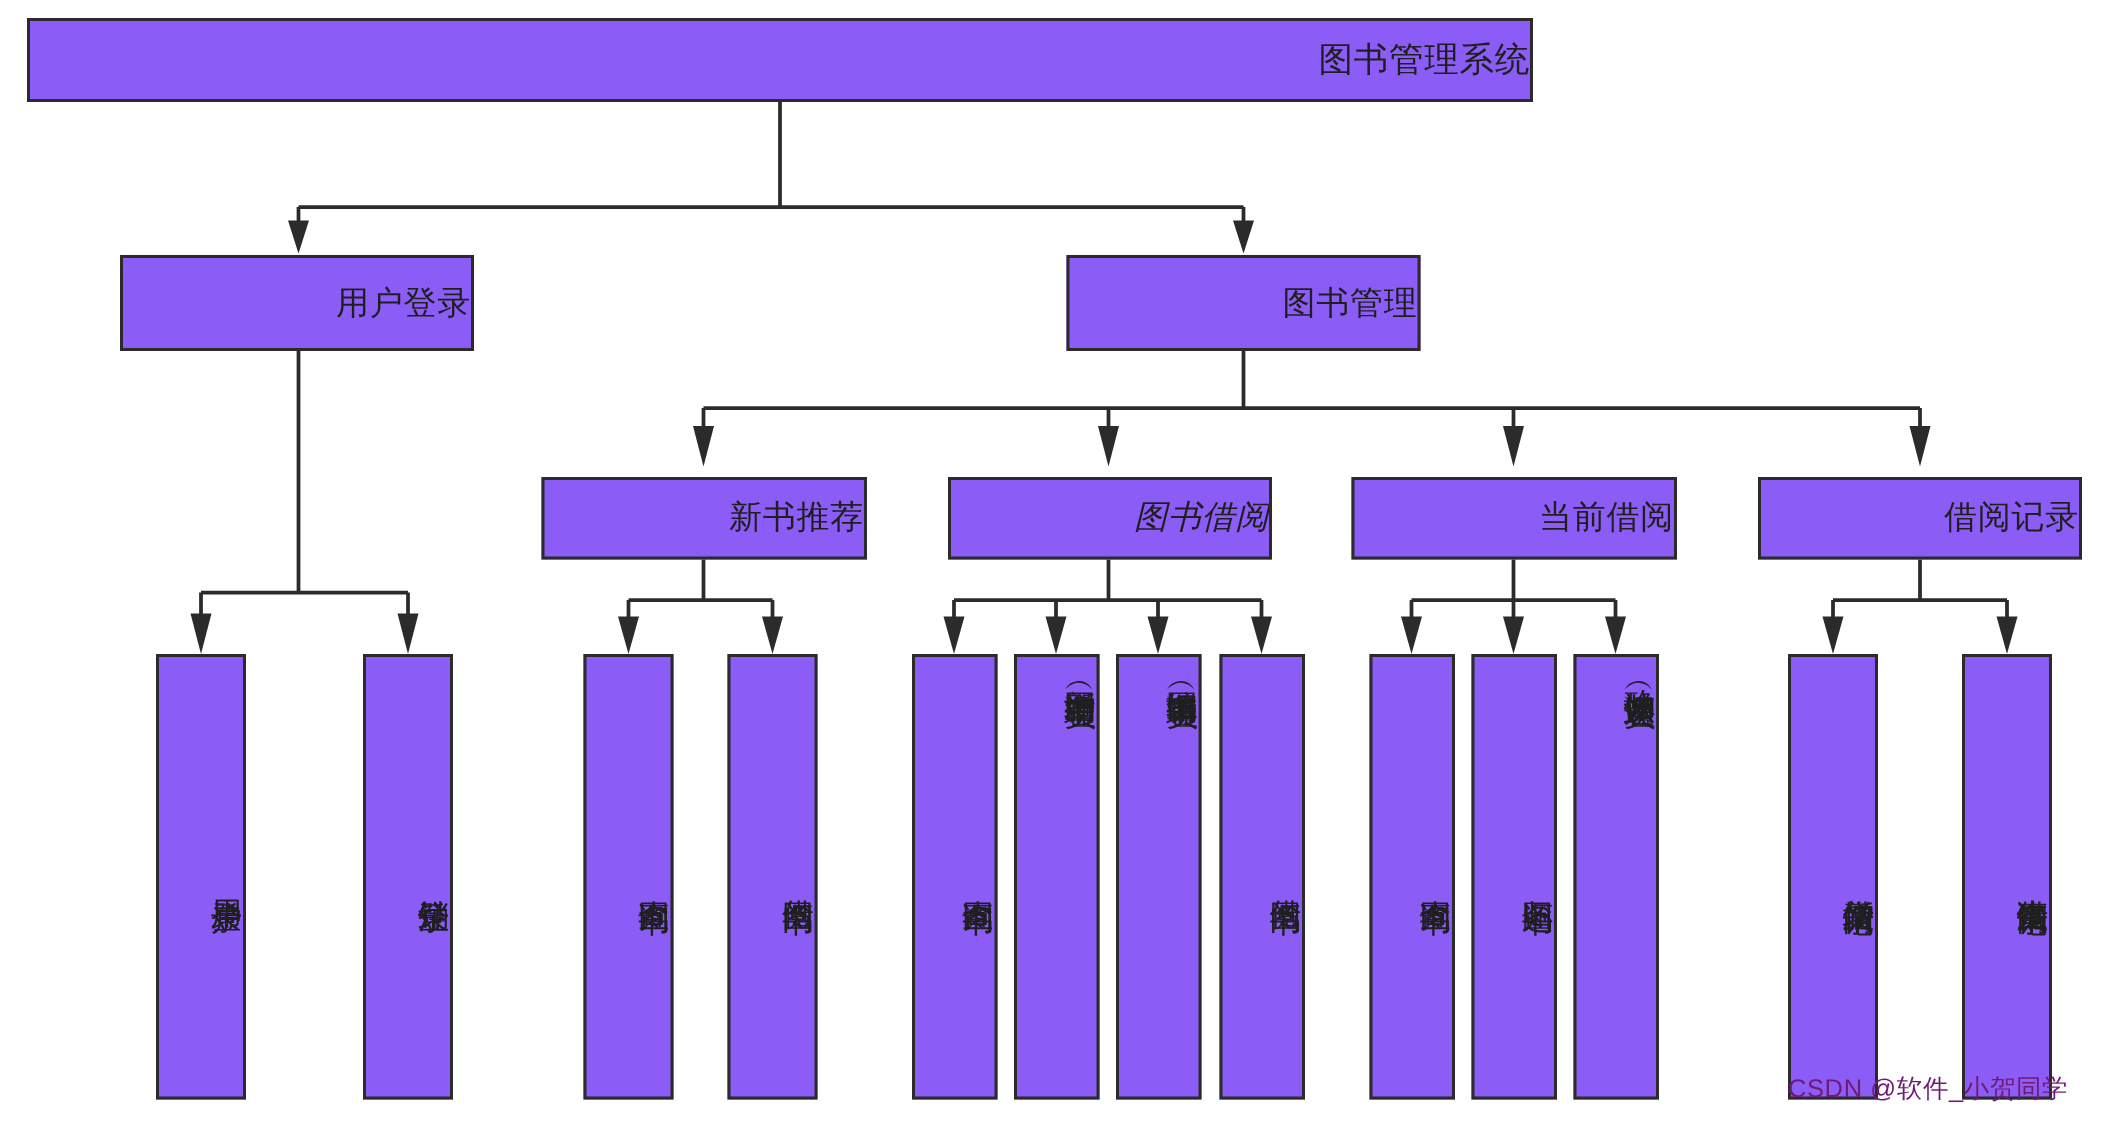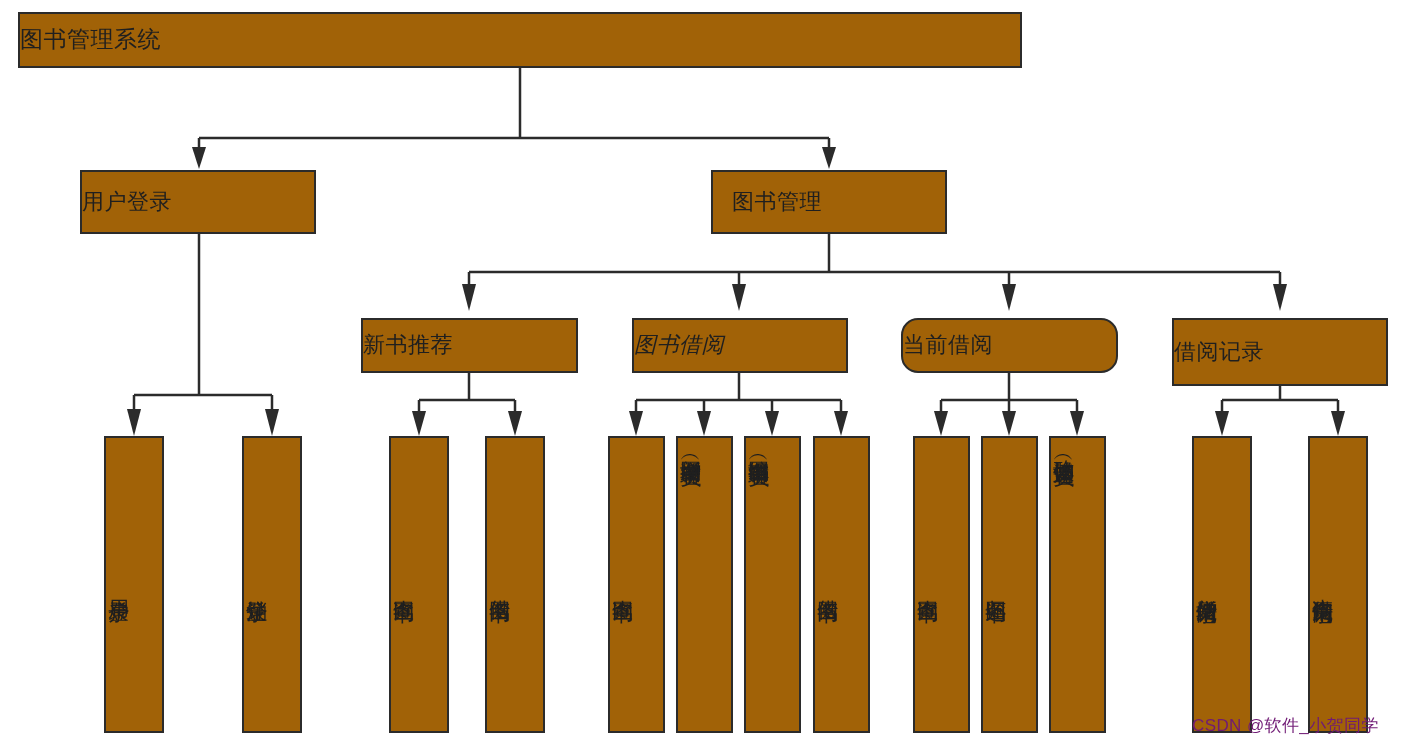--- a/index.html
+++ b/index.html
@@ -18,24 +18,24 @@
     position: absolute;
     left: 0;
     top: 0;
     width: 1405px;
     height: 747px;
   }
   .node-box {
     position: absolute;
     box-sizing: border-box;
     border: 2.5px solid #2b2b2b;
-    background: #a16207;
+    background: #8b5cf6;
     display: flex;
     align-items: center;
-    justify-content: flex-start;
+    justify-content: flex-end;
     overflow: hidden;
   }
   .node-label-h {
     font-size: 22px;
     color: #1f1f1f;
     line-height: 1.1;
     white-space: nowrap;
     letter-spacing: 0.5px;
   }
   .node-label-v {
@@ -152,25 +152,25 @@
   </div>
 
   <div class="node-box" style="left:361px; top:318px; width:217px; height:55px;">
     <span class="node-label-h">新书推荐</span>
   </div>
 
   <div class="node-box" style="left:632px; top:318px; width:216px; height:55px;font-style:italic;">
     <span class="node-label-h">图书借阅</span>
   </div>
 
-  <div class="node-box" style="left:901px; top:318px; width:217px; height:55px;border-radius:17px;">
+  <div class="node-box" style="left:901px; top:318px; width:217px; height:55px;">
     <span class="node-label-h">当前借阅</span>
   </div>
 
-  <div class="node-box" style="left:1172px; top:318px; width:216px; height:68px;">
+  <div class="node-box" style="left:1172px; top:318px; width:216px; height:55px;">
     <span class="node-label-h">借阅记录</span>
   </div>
 
   <div class="node-box" style="left:104px; top:436px; width:60px; height:297px; align-items:center;">
     <span class="node-label-v">用户登录</span>
   </div>
 
   <div class="node-box" style="left:242px; top:436px; width:60px; height:297px;">
     <span class="node-label-v">注销登录</span>
   </div>

